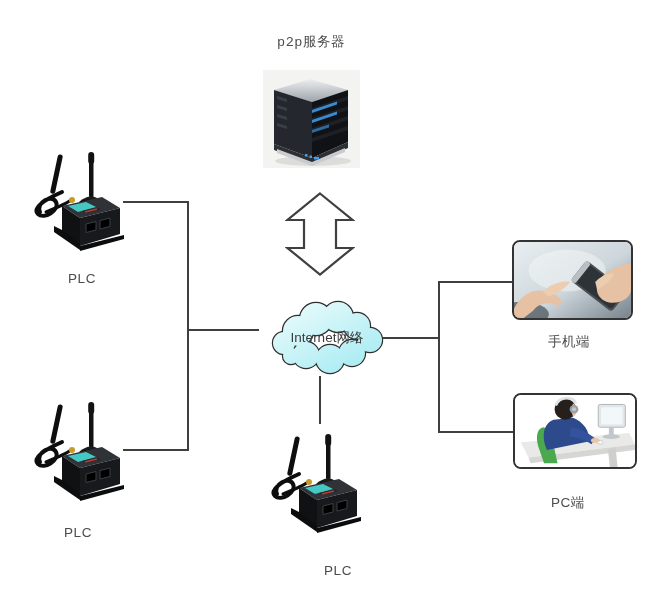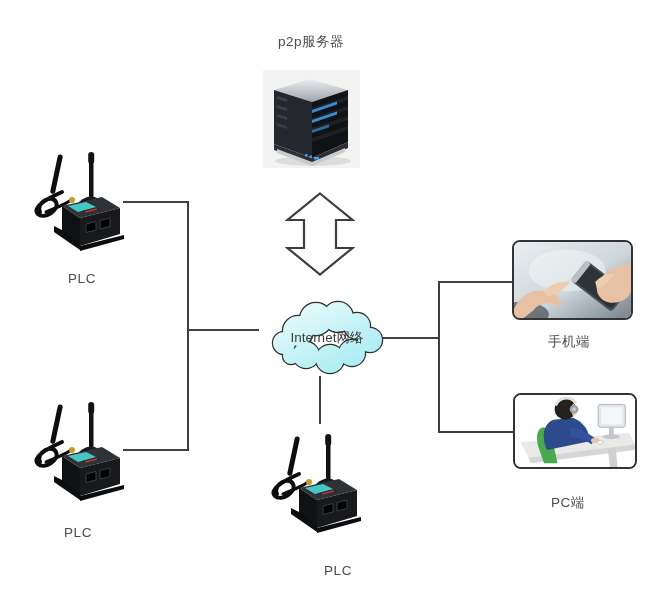--- a/index.html
+++ b/index.html
@@ -50,21 +50,21 @@
       <polygon points="74,70.5 84,68 84,76.5 74,79" fill="#000" stroke="#3a3f45" stroke-width="1"></polygon>
 
       <polygon points="28,76 36,80 54,94 54,100 28,82" fill="#0c0d0f"></polygon>
       <polygon points="54,96 98,85 98,89 54,101" fill="#0b0c0d"></polygon>
     </symbol>
   </defs>
 </svg>
 
 <div class="canvas">
 
-  <div class="dlabel" style="left:311px;top:42px;">p2p服务器</div>
+  <div class="dlabel" style="left:311px;top:42px;font-family:Liberation Mono, monospace;">p2p服务器</div>
   <div class="dlabel" style="left:82px;top:278px;">PLC</div>
   <div class="dlabel" style="left:78px;top:532px;">PLC</div>
   <div class="dlabel" style="left:338px;top:570px;">PLC</div>
   <div class="dlabel" style="left:569px;top:342px;font-family:Liberation Mono, monospace;">手机端</div>
   <div class="dlabel" style="left:568px;top:503px;text-align:center;">PC端</div>
 
   <div class="cline" style="left:123px;top:201px;width:65px;height:2px;"></div>
   <div class="cline" style="left:187px;top:201px;width:2px;height:250px;"></div>
   <div class="cline" style="left:123px;top:449px;width:65px;height:2px;"></div>
   <div class="cline" style="left:188px;top:329px;width:71px;height:2px;"></div>

